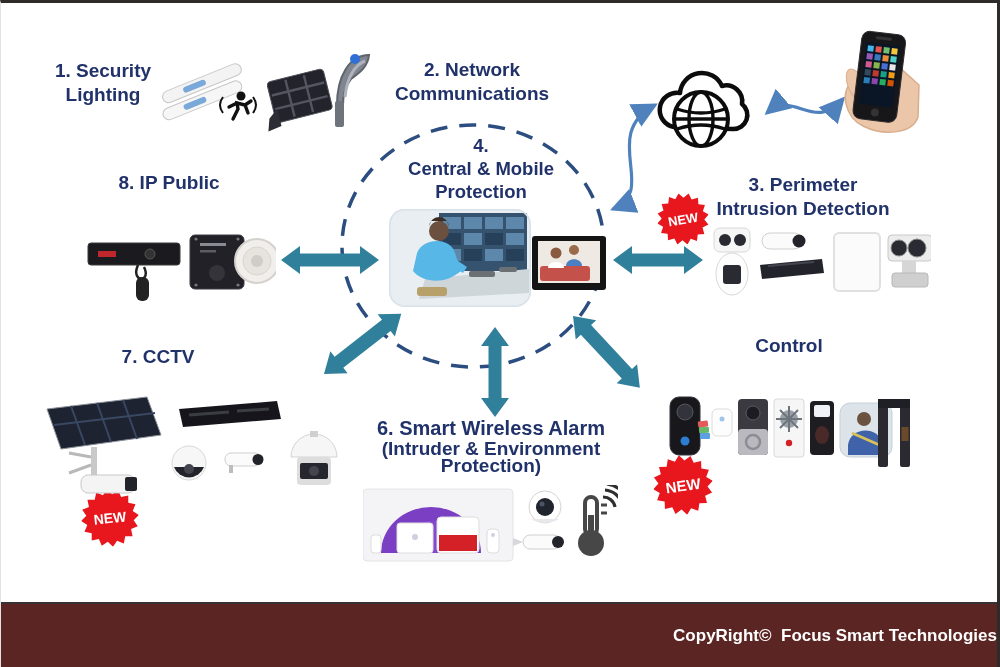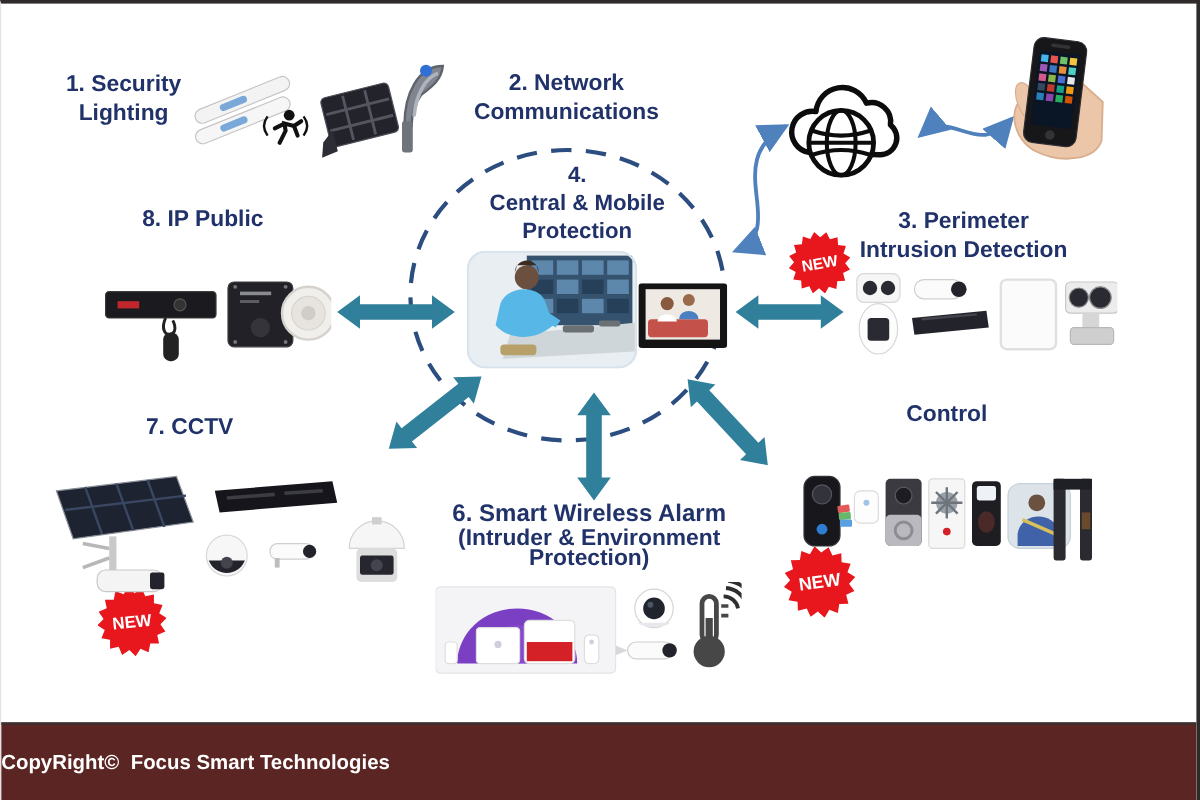--- a/index.html
+++ b/index.html
@@ -15,21 +15,21 @@
     font-size:19px;line-height:24px;letter-spacing:0px;
   }
   .heading .sub{font-size:19px;line-height:17px;}
   .badge{
     position:absolute;background:#e8161d;color:#fff;font-weight:700;
     display:flex;align-items:center;justify-content:center;
     clip-path:polygon(100% 50%, 90.2% 58%, 96.2% 69.1%, 84.1% 72.8%, 85.4% 85.4%, 72.8% 84.1%, 69.1% 96.2%, 58% 90.2%, 50% 100%, 42% 90.2%, 30.9% 96.2%, 27.2% 84.1%, 14.6% 85.4%, 15.9% 72.8%, 3.8% 69.1%, 9.8% 58%, 0% 50%, 9.8% 42%, 3.8% 30.9%, 15.9% 27.2%, 14.6% 14.6%, 27.2% 15.9%, 30.9% 3.8%, 42% 9.8%, 50% 0%, 58% 9.8%, 69.1% 3.8%, 72.8% 15.9%, 85.4% 14.6%, 84.1% 27.2%, 96.2% 30.9%, 90.2% 42%);
   }
   .footer{
     position:absolute;left:0;right:0;bottom:0;height:63px;background:#5a2522;
-    border-top:2px solid #383232;display:flex;align-items:center;justify-content:flex-start;
+    border-top:2px solid #383232;display:flex;align-items:center;justify-content:flex-end;
   }
   .footer span{color:#ffffff;font-weight:700;font-size:17px;white-space:pre;}
   svg{display:block;}
   .overlay{position:absolute;left:0;top:0;pointer-events:none;}
 </style>
 </head>
 <body>
 
 <div class="page">
 

